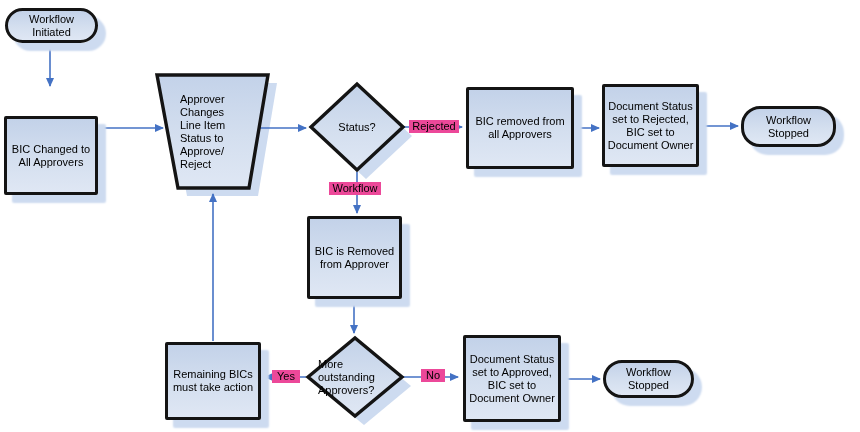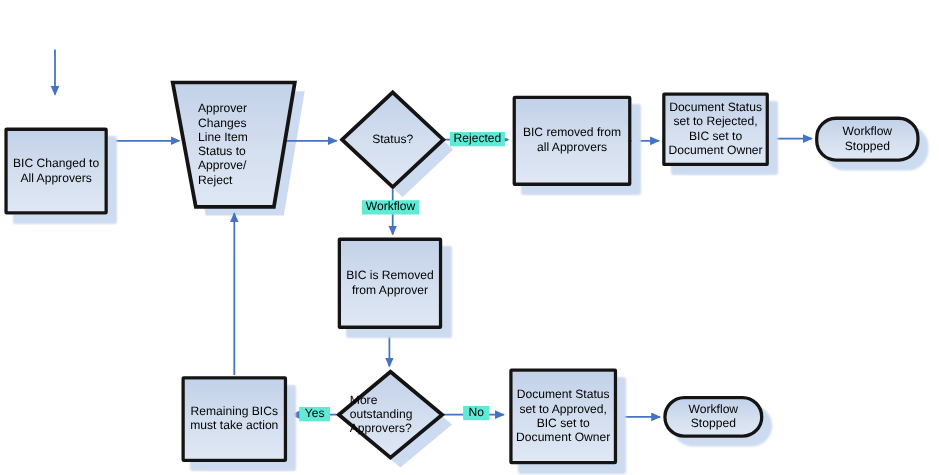--- a/index.html
+++ b/index.html
@@ -28,21 +28,21 @@
   .rect{border-radius:2px;}
   .shape-label{
     position:absolute;
     display:flex;align-items:center;justify-content:center;
     text-align:left;
     font-size:11px;line-height:13px;
     z-index:3;
   }
   .edge-label{
     position:absolute;
-    background:#5eead4;
+    background:#ec4899;
     font-size:11px;line-height:13px;
     text-align:center;
     padding:0 1px;
     z-index:3;
   }
 </style>
 </head>
 <body>
 
 <div id="canvas">
@@ -80,26 +80,27 @@
       <path d="M213,341 V194" marker-end="url(#ah)"></path>
     </g>
 
     <g fill="url(#nodeGrad)" stroke="#141414" stroke-width="3.4">
       <polygon points="157,75 268,75 249,188 178,188"></polygon>
       <polygon points="311,127 357,84 403,127 357,170"></polygon>
       <polygon points="308,377 355,338 402,377 355,416"></polygon>
     </g>
   </svg>
 
+  <div class="node terminator" style="left:5px;top:8px;width:93px;height:35px;">Workflow Initiated</div>
 
   <div class="node rect" style="left:4px;top:89px;width:94px;height:79px;margin-top:27px;">BIC Changed to All Approvers</div>
 
   <div class="node rect" style="left:466px;top:87px;width:108px;height:82px;">BIC removed from all Approvers</div>
 
-  <div class="node rect" style="left:602px;top:84px;width:97px;height:67px;">Document Status set to Rejected, BIC set to Document Owner</div>
+  <div class="node rect" style="left:602px;top:84px;width:97px;height:83px;">Document Status set to Rejected, BIC set to Document Owner</div>
 
   <div class="node terminator" style="left:741px;top:106px;width:95px;height:41px;">Workflow Stopped</div>
 
   <div class="node rect" style="left:307px;top:216px;width:95px;height:83px;">BIC is Removed from Approver</div>
 
   <div class="node rect" style="left:165px;top:342px;width:96px;height:78px;">Remaining BICs must take action</div>
 
   <div class="node rect" style="left:463px;top:335px;width:98px;height:87px;">Document Status set to Approved, BIC set to Document Owner</div>
 
   <div class="node terminator" style="left:603px;top:360px;width:91px;height:38px;">Workflow Stopped</div>

